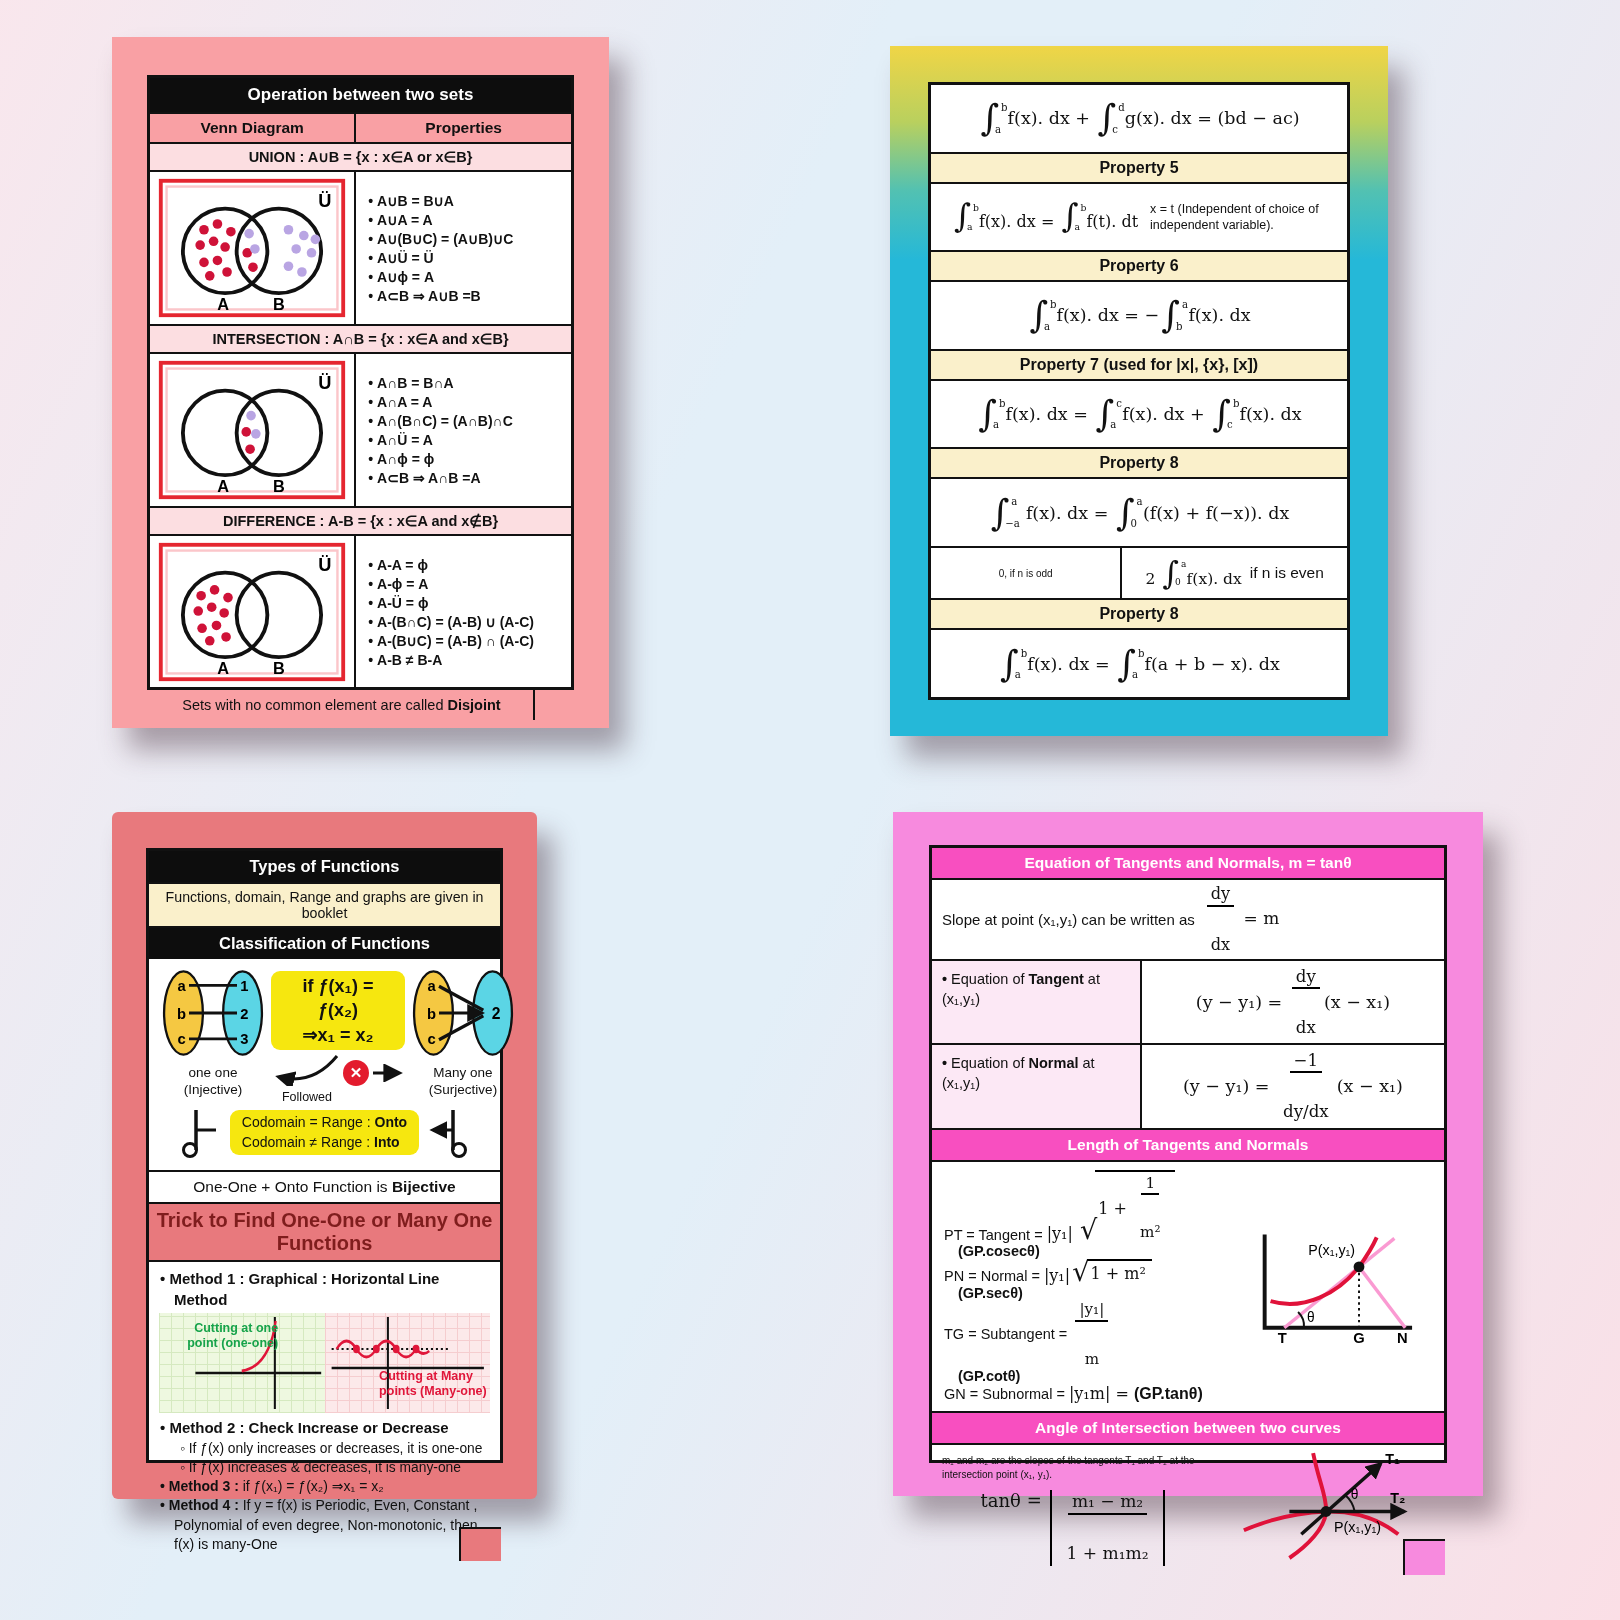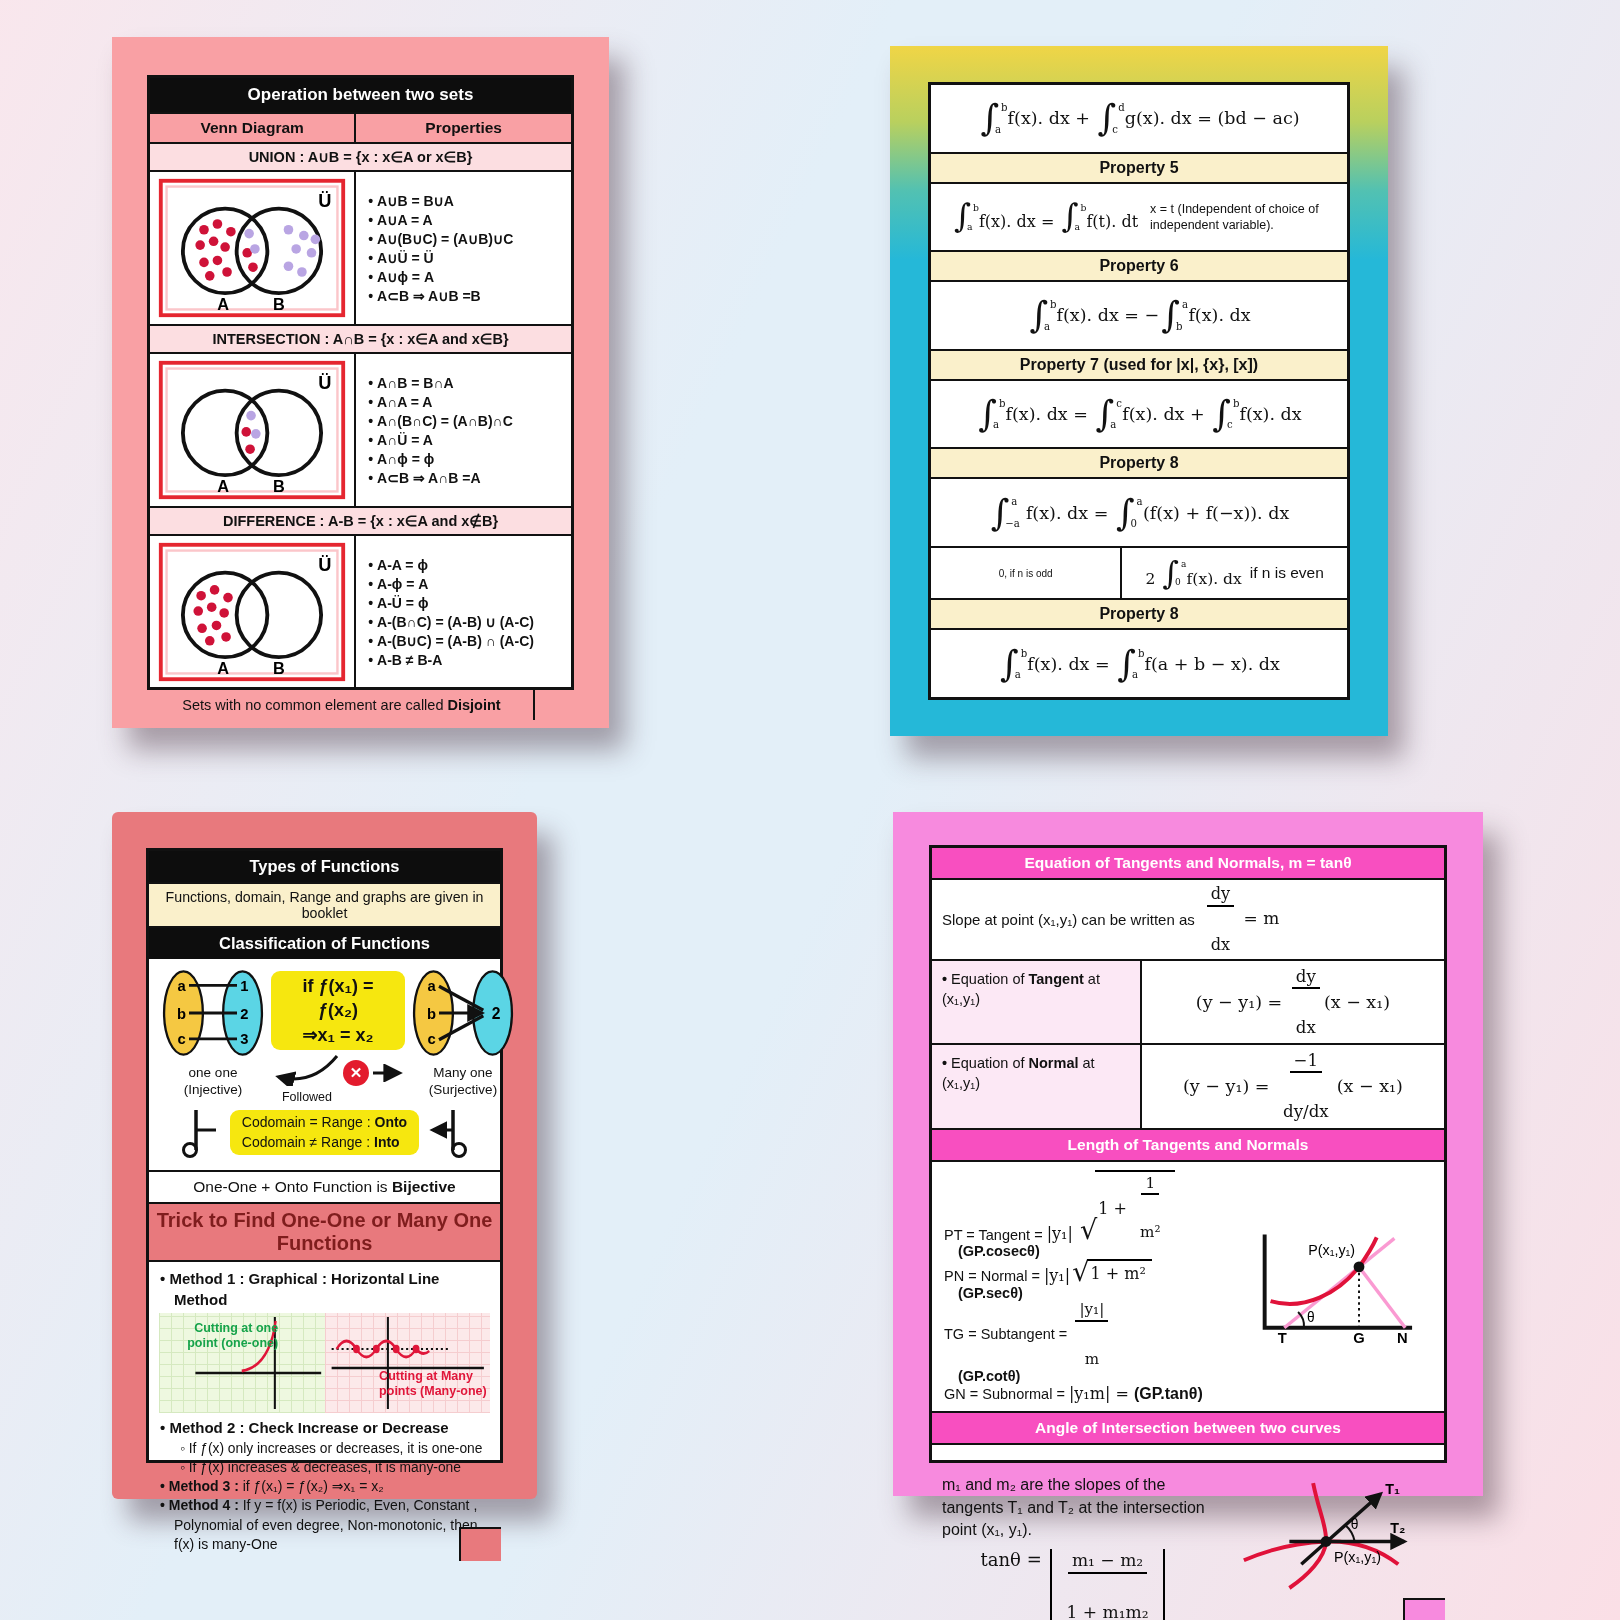--- a/index.html
+++ b/index.html
@@ -109,21 +109,21 @@
   .g-label .blt::before { content: "•  "; font-weight: 700; }
   .g-formula { flex: 1; display: flex; align-items: center; justify-content: center; font-size: 17.5px; padding: 6px; }
   .g-len { display: flex; border-top: 2.5px solid #111; }
   .len-left { flex: 1.3; padding: 8px 2px 8px 12px; display: flex; flex-direction: column; justify-content: space-between; }
   .len-right { flex: 1; display: flex; align-items: center; justify-content: center; padding: 4px 6px 4px 0; }
   .lf { font-size: 14.5px; }
   .lf .math { font-size: 16px; }
   .lf-tag { font-weight: 700; font-size: 14.5px; padding-left: 14px; }
   .g-ang { display: flex; border-top: 2.5px solid #111; flex: 1; }
   .ang-left { flex: 1.12; padding: 9px 2px 8px 10px; }
-  .ang-left p { font-size: 16px; line-height: 1.4; margin-top: 20px; }
+  .ang-left p { font-size: 10px; line-height: 1.4; }
   .ang-math { margin-top: 8px; font-size: 18px; display: flex; justify-content: center; }
   .ang-right { flex: 1; display: flex; align-items: center; justify-content: center; position: relative; }
   .g-notch { position: absolute; right: -1px; bottom: -1px; width: 42px; height: 36px; background: #f78ade; border-left: 2.5px solid #111; border-top: 2.5px solid #111; }
 
   svg text { font-family: "Liberation Sans", sans-serif; }
 </style>
 </head>
 <body>
 
 <div class="canvas">

